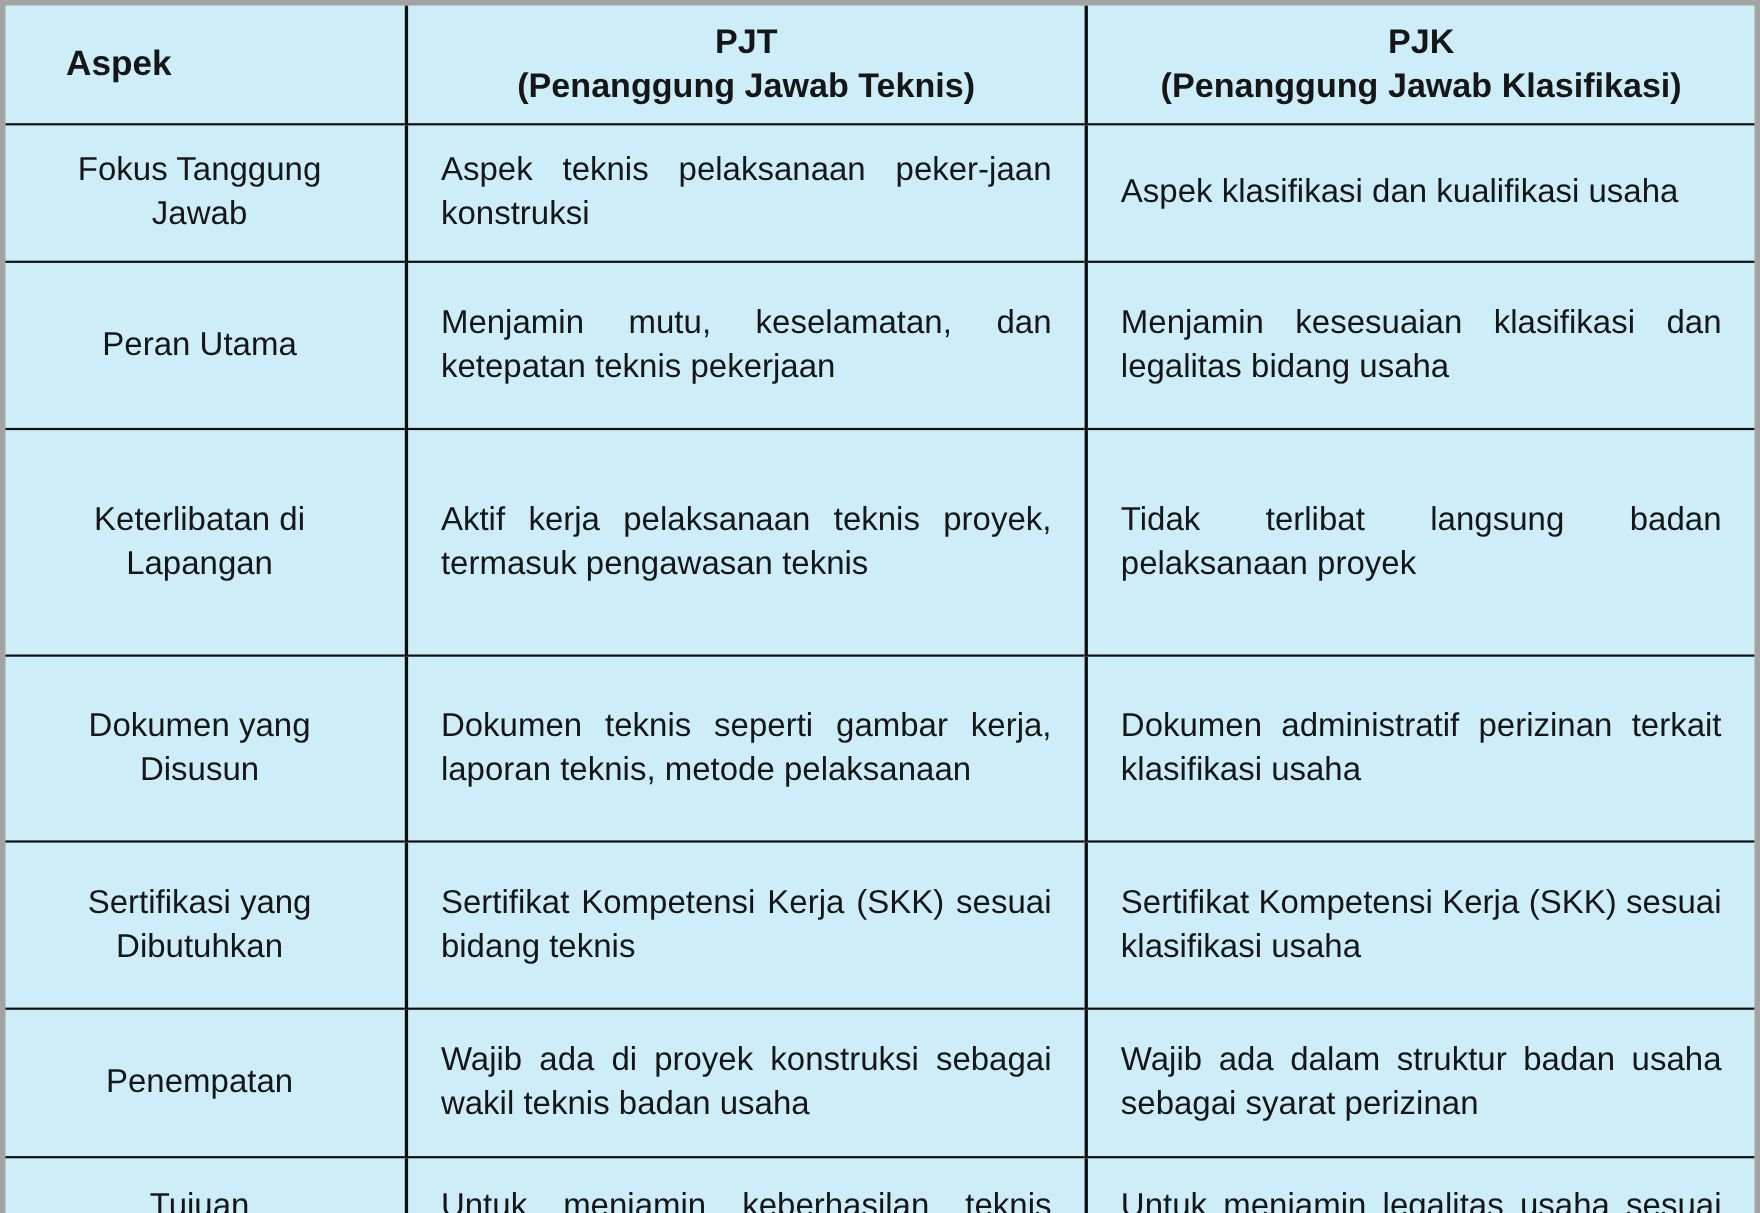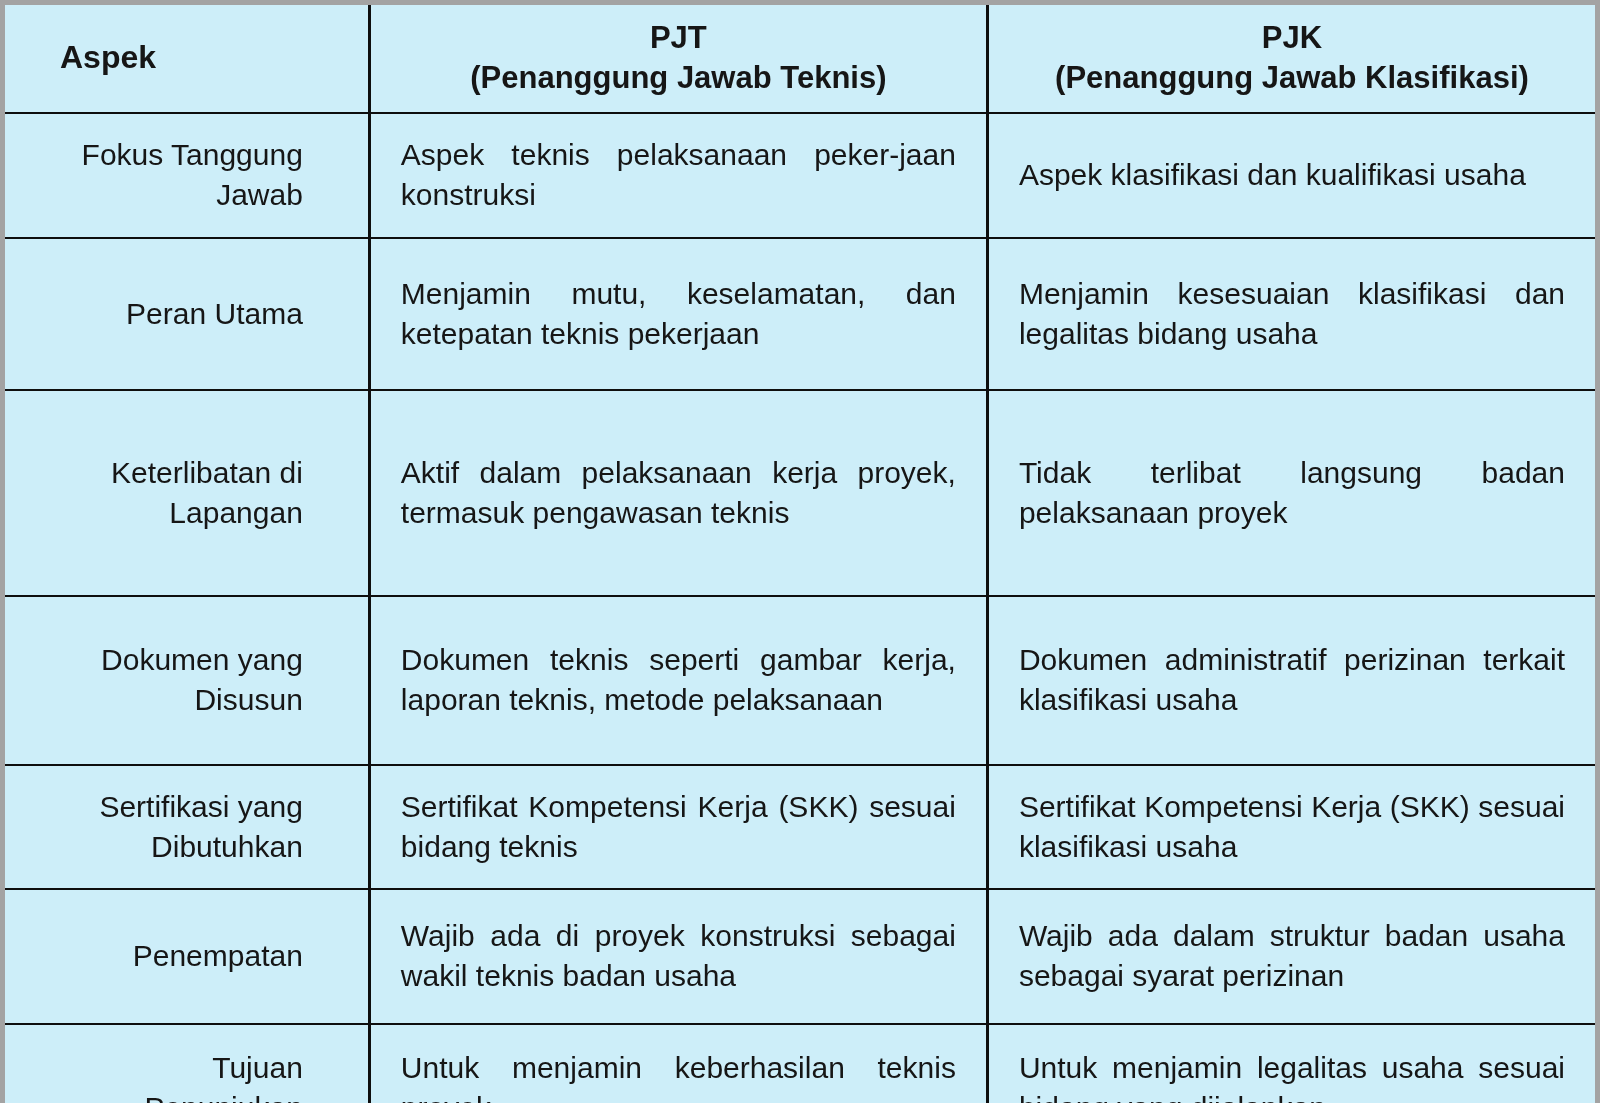--- a/index.html
+++ b/index.html
@@ -55,31 +55,31 @@
     padding-left: 55px;
     font-size: 32px;
   }
   .head-line { display: block; }
 
   
   tbody tr:nth-child(1) { height: 125px; }
   tbody tr:nth-child(2) { height: 152px; }
   tbody tr:nth-child(3) { height: 206px; }
   tbody tr:nth-child(4) { height: 169px; }
-  tbody tr:nth-child(5) { height: 124px; }
+  tbody tr:nth-child(5) { height: 152px; }
   tbody tr:nth-child(6) { height: 135px; }
   tbody tr:nth-child(7) { height: 130px; }
 
   td {
     font-size: 30px;
     line-height: 1.32;
   }
 
   td.aspect-cell {
-    text-align: right;
+    text-align: center;
     padding-left: 55px;
     padding-right: 65px;
   }
 
   td.detail-cell {
     text-align: justify;
     text-justify: inter-word;
   }
 </style>
 </head>
@@ -113,21 +113,21 @@
         <td class="detail-cell">Aspek teknis pelaksanaan peker-jaan konstruksi</td>
         <td class="detail-cell">Aspek klasifikasi dan kualifikasi usaha</td>
       </tr>
       <tr>
         <td class="aspect-cell">Peran Utama</td>
         <td class="detail-cell">Menjamin mutu, keselamatan, dan ketepatan teknis pekerjaan</td>
         <td class="detail-cell">Menjamin kesesuaian klasifikasi dan legalitas bidang usaha</td>
       </tr>
       <tr>
         <td class="aspect-cell">Keterlibatan di Lapangan</td>
-        <td class="detail-cell">Aktif dalam pelaksanaan kerja proyek, termasuk pengawasan teknis</td>
+        <td class="detail-cell">Aktif kerja pelaksanaan teknis proyek, termasuk pengawasan teknis</td>
         <td class="detail-cell">Tidak terlibat langsung badan pelaksanaan proyek</td>
       </tr>
       <tr>
         <td class="aspect-cell">Dokumen yang Disusun</td>
         <td class="detail-cell">Dokumen teknis seperti gambar kerja, laporan teknis, metode pelaksanaan</td>
         <td class="detail-cell">Dokumen administratif perizinan terkait klasifikasi usaha</td>
       </tr>
       <tr>
         <td class="aspect-cell">Sertifikasi yang Dibutuhkan</td>
         <td class="detail-cell">Sertifikat Kompetensi Kerja (SKK) sesuai bidang teknis</td>

